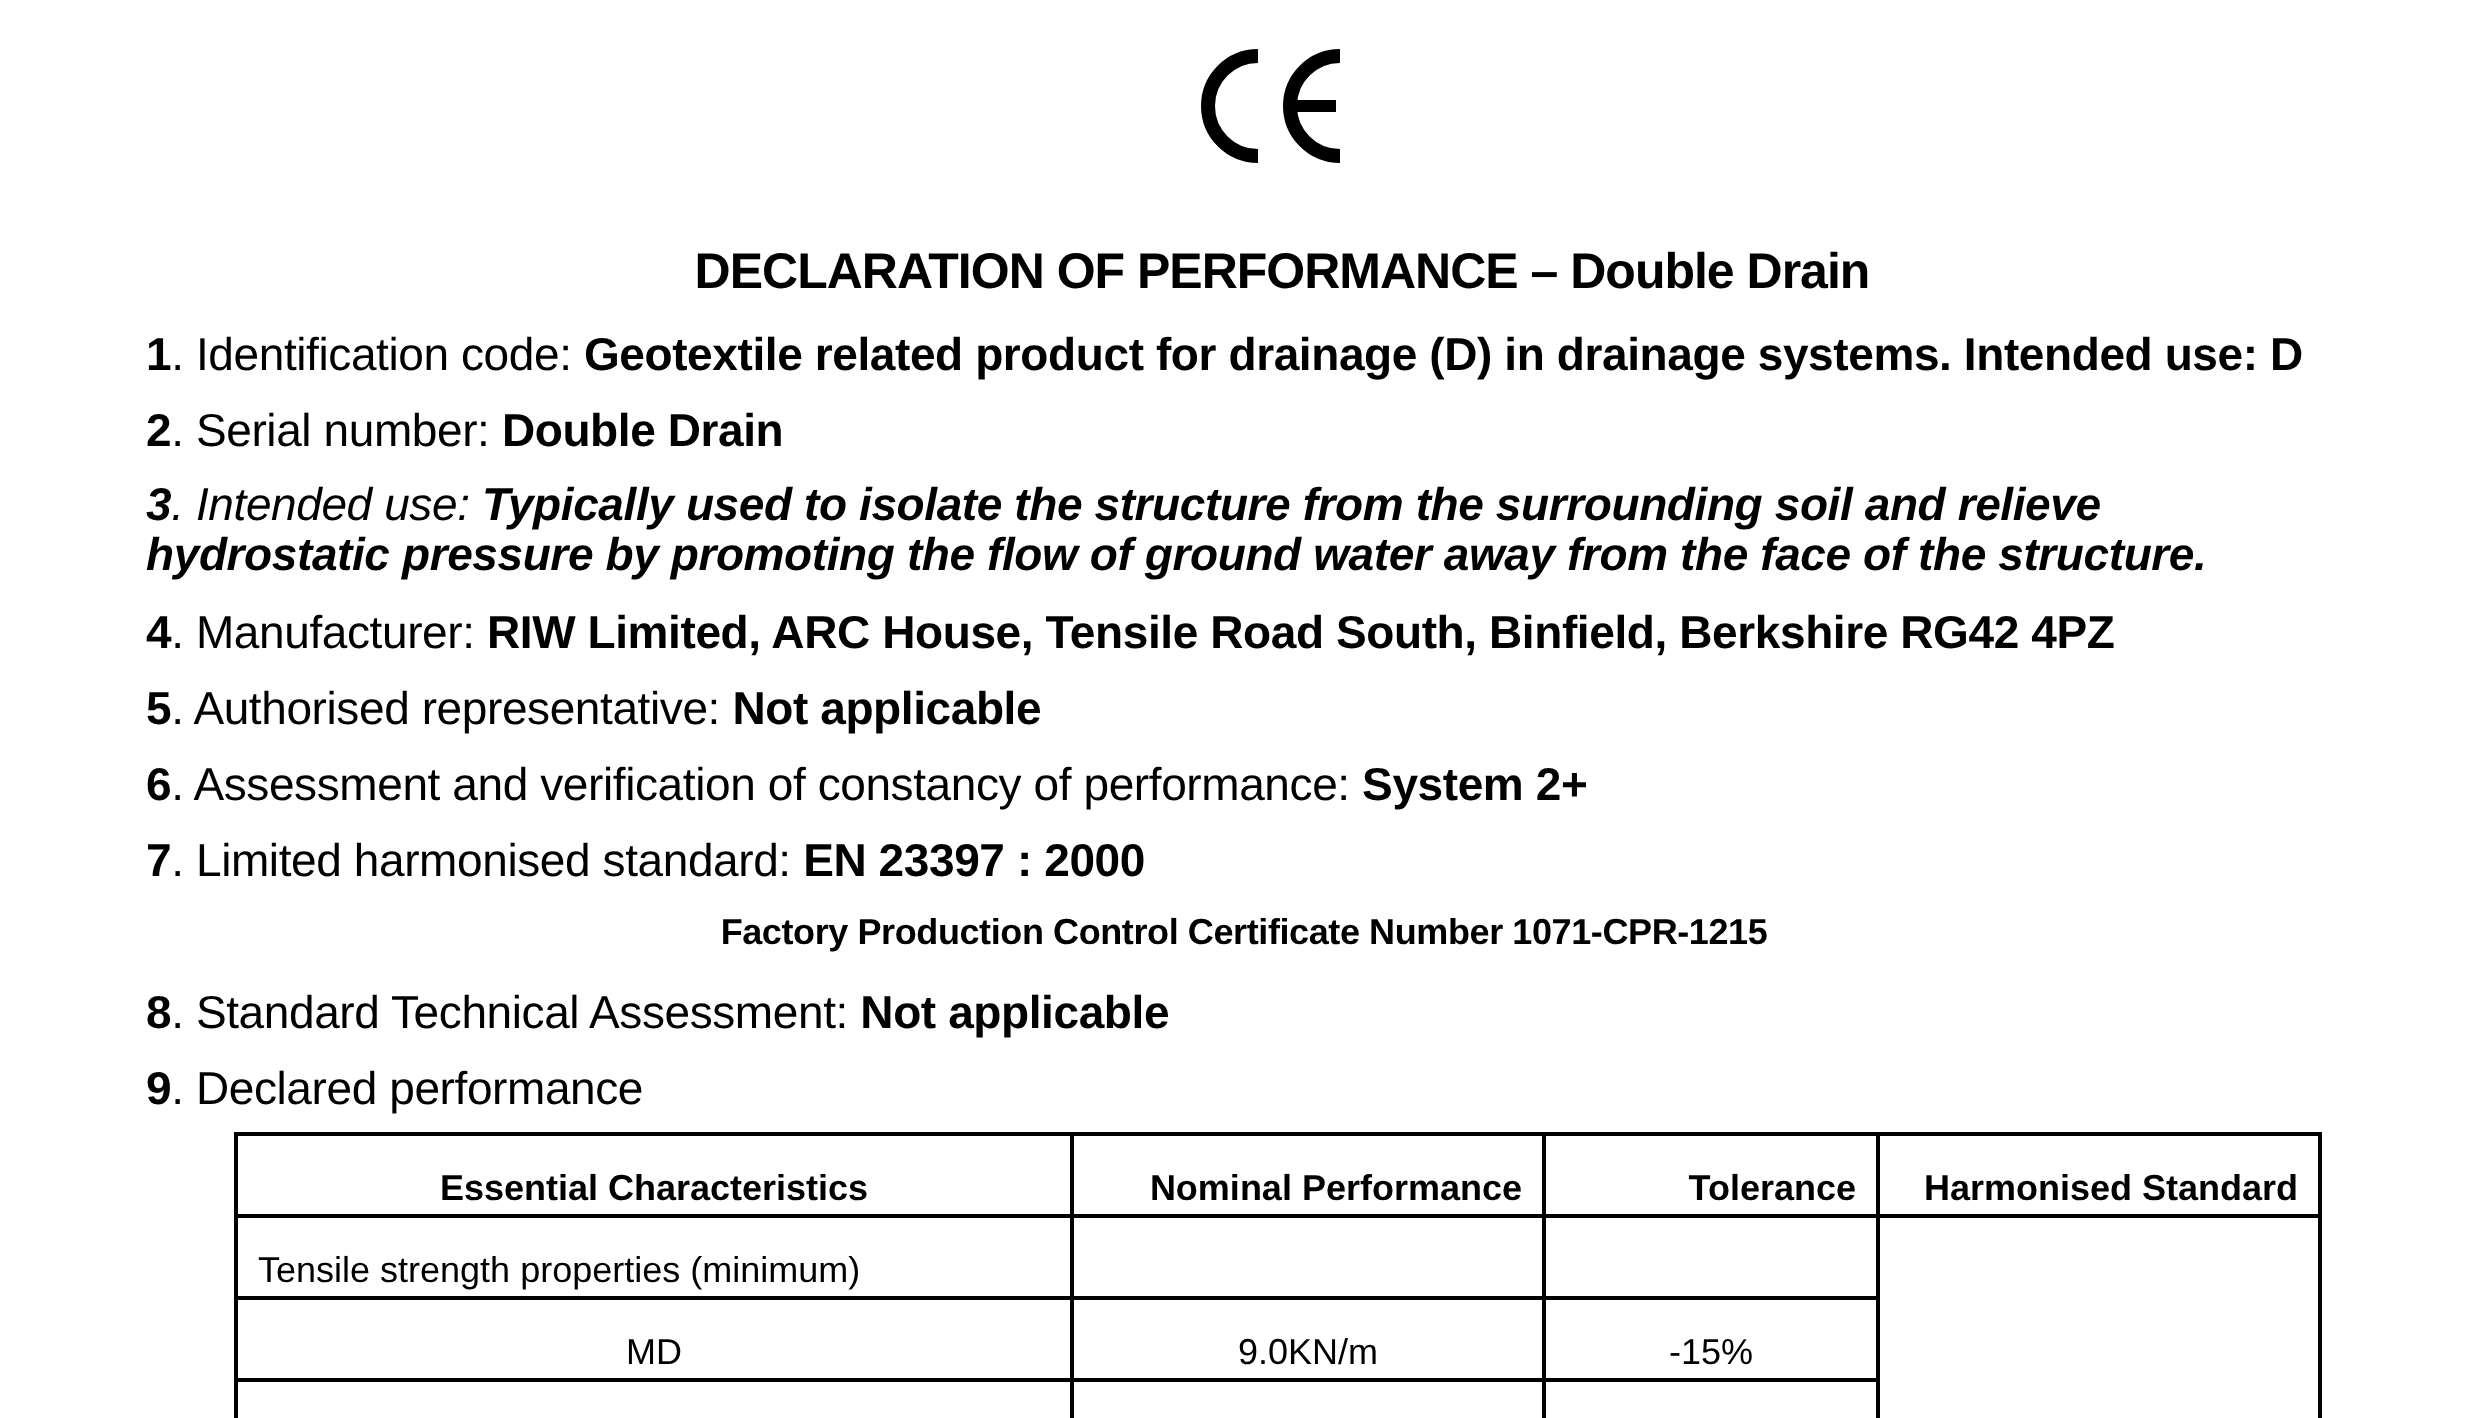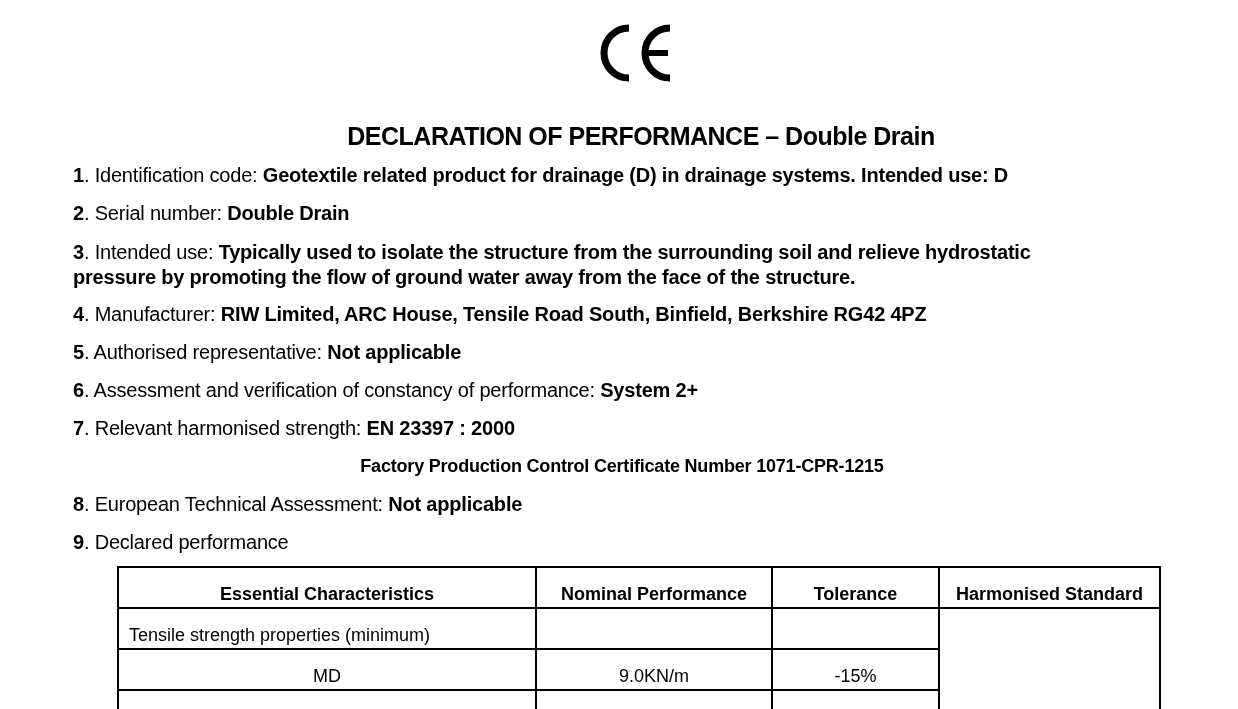--- a/index.html
+++ b/index.html
@@ -12,39 +12,39 @@
     .ce-mark {
       position: absolute; left: 596px; top: 22px;
       width: 80px; height: 62px;
     }
     .title {
       position: absolute; left: 0; width: 1282px; top: 122px;
       text-align: center; font-size: 25px; font-weight: bold;
       letter-spacing: -0.5px;
     }
     .line {
-      position: absolute; left: 73px; font-size: 20px;
+      position: absolute; left: 73px; font-size: 23px;
       white-space: nowrap; letter-spacing: -0.2px;
     }
     .line b { font-weight: bold; }
     .num { font-weight: bold; }
-    .para3 { white-space: normal; width: 1040px; line-height: 25px; }
+    .para3 { white-space: normal; width: 1040px; line-height: 25px; font-style: italic; }
     .fpc {
       position: absolute; left: 0; width: 1244px; top: 456px;
       text-align: center; font-size: 18px; font-weight: bold; letter-spacing: -0.2px;
     }
     table.perf {
       position: absolute; left: 117px; top: 566px;
       border-collapse: collapse; font-size: 18px;
     }
     table.perf td, table.perf th {
       border: 2px solid #000; padding: 0 10px; height: 37px;
       vertical-align: bottom; padding-bottom: 2px;
     }
-    table.perf th { font-weight: bold; text-align: center; }
+    table.perf th { font-weight: bold; text-align: right; }
     table.perf th.left { text-align: center; }
     .c1 { width: 396px; }
     .c2 { width: 214px; }
     .c3 { width: 145px; }
     .c4 { width: 199px; }
     td.center { text-align: center; }
     td.empty-std { vertical-align: top; }
   </style>
 </head>
 <body>
@@ -75,27 +75,27 @@
 
 <div class="line" style="top:341px">
   <span class="num">5</span><span>. Authorised representative:  </span><b>Not applicable</b>
 </div>
 
 <div class="line" style="top:379px">
   <span class="num">6</span><span>. Assessment and verification of constancy of performance: </span><b>System 2+</b>
 </div>
 
 <div class="line" style="top:417px">
-  <span class="num">7</span><span>. Relevant harmonised strength:  </span><b>EN 23397 : 2000</b>
+  <span class="num">7</span><span>. Limited harmonised standard:  </span><b>EN 23397 : 2000</b>
 </div>
 
 <div class="fpc">Factory Production Control Certificate Number 1071-CPR-1215</div>
 
 <div class="line" style="top:493px">
-  <span class="num">8</span><span>. European Technical Assessment:  </span><b>Not applicable</b>
+  <span class="num">8</span><span>. Standard Technical Assessment:  </span><b>Not applicable</b>
 </div>
 
 <div class="line" style="top:531px">
   <span class="num">9</span><span>. Declared performance</span>
 </div>
 
 <table class="perf">
   <tbody>
       <tr>
     <th class="c1 left">Essential Characteristics</th>

